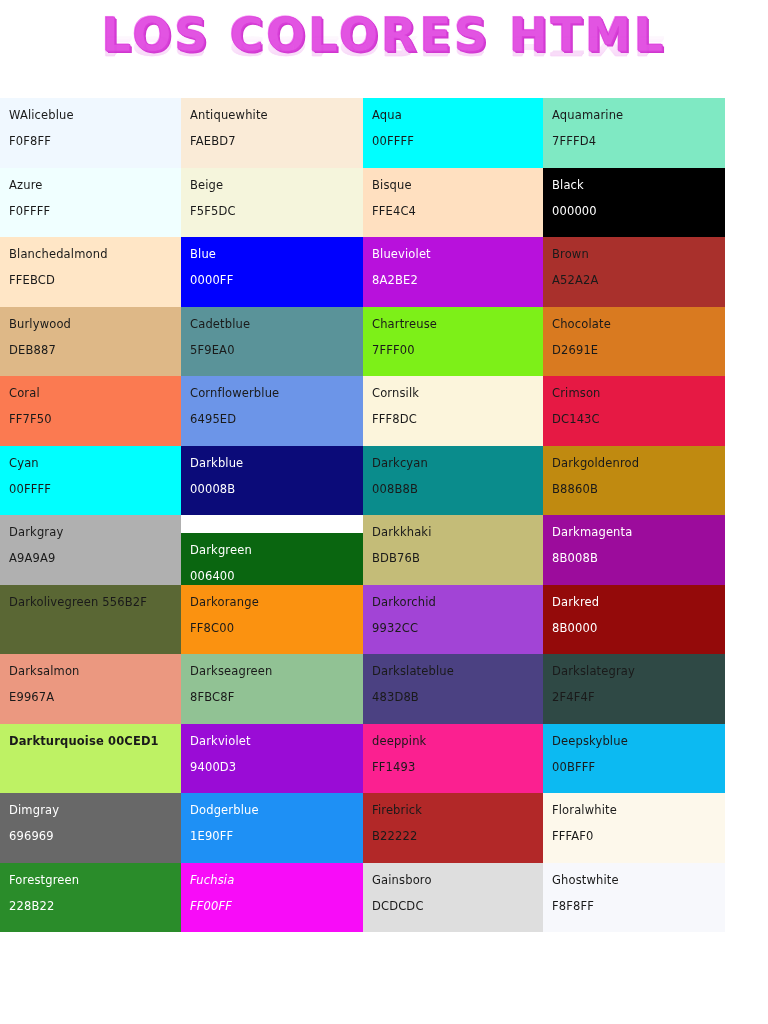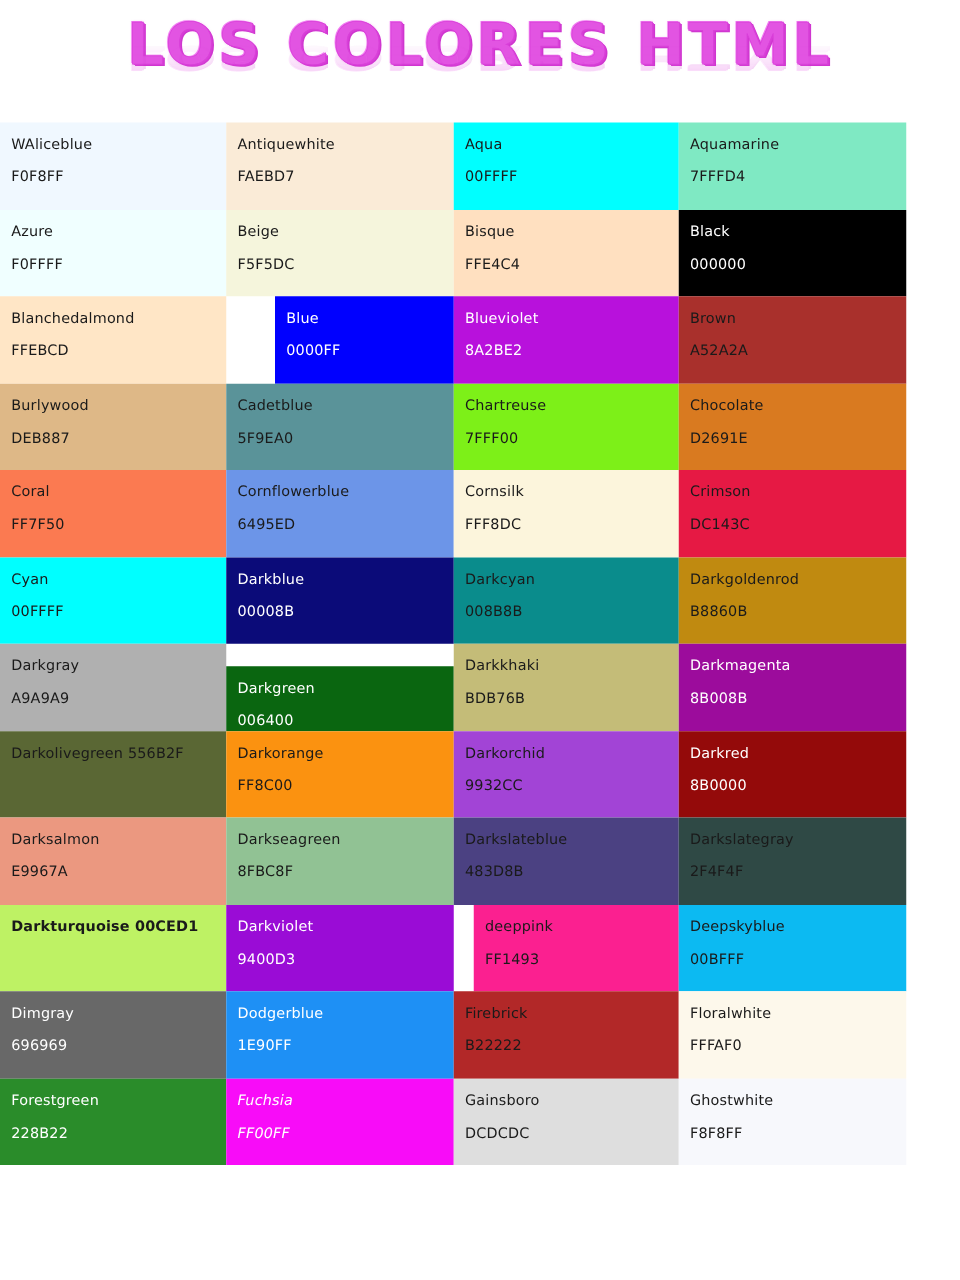--- a/index.html
+++ b/index.html
@@ -130,21 +130,21 @@
       <span class="swatch-hex text-dark">FFE4C4</span>
     </div>
     <div class="swatch" style="background-color: rgb(0, 0, 0); text-decoration: underline;">
       <span class="swatch-name text-light">Black</span>
       <span class="swatch-hex text-light">000000</span>
     </div>
     <div class="swatch" style="background-color: rgb(255, 230, 198);">
       <span class="swatch-name text-dark">Blanchedalmond</span>
       <span class="swatch-hex text-dark">FFEBCD</span>
     </div>
-    <div class="swatch" style="background-color: rgb(0, 0, 255); margin-left: 39px;">
+    <div class="swatch" style="background-color: rgb(0, 0, 255);">
       <span class="swatch-name text-light">Blue</span>
       <span class="swatch-hex text-light">0000FF</span>
     </div>
     <div class="swatch" style="background-color: rgb(184, 17, 220);">
       <span class="swatch-name text-light">Blueviolet</span>
       <span class="swatch-hex text-light">8A2BE2</span>
     </div>
     <div class="swatch" style="background-color: rgb(169, 48, 44);">
       <span class="swatch-name text-dark">Brown</span>
       <span class="swatch-hex text-dark">A52A2A</span>
@@ -244,21 +244,21 @@
       <span class="swatch-name text-dark">Darkslategray</span>
       <span class="swatch-hex text-dark">2F4F4F</span>
     </div>
     <div class="swatch" style="background-color: #bef264; font-weight: bold;">
       <span class="swatch-name text-dark">Darkturquoise 00CED1</span>
     </div>
     <div class="swatch" style="background-color: rgb(154, 12, 214);">
       <span class="swatch-name text-light">Darkviolet</span>
       <span class="swatch-hex text-light">9400D3</span>
     </div>
-    <div class="swatch" style="background-color: rgb(251, 32, 144); margin-left: 16px;">
+    <div class="swatch" style="background-color: rgb(251, 32, 144);">
       <span class="swatch-name text-dark">deeppink</span>
       <span class="swatch-hex text-dark">FF1493</span>
     </div>
     <div class="swatch" style="background-color: rgb(12, 186, 242);">
       <span class="swatch-name text-dark">Deepskyblue</span>
       <span class="swatch-hex text-dark">00BFFF</span>
     </div>
     <div class="swatch" style="background-color: rgb(104, 104, 104);">
       <span class="swatch-name text-light">Dimgray</span>
       <span class="swatch-hex text-light">696969</span>

